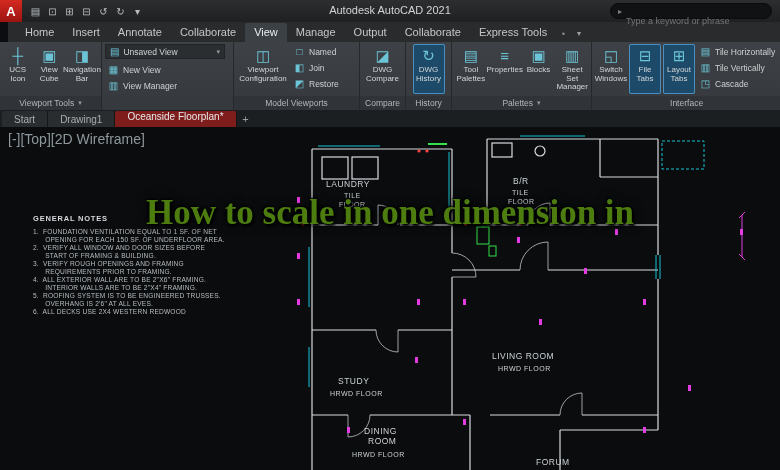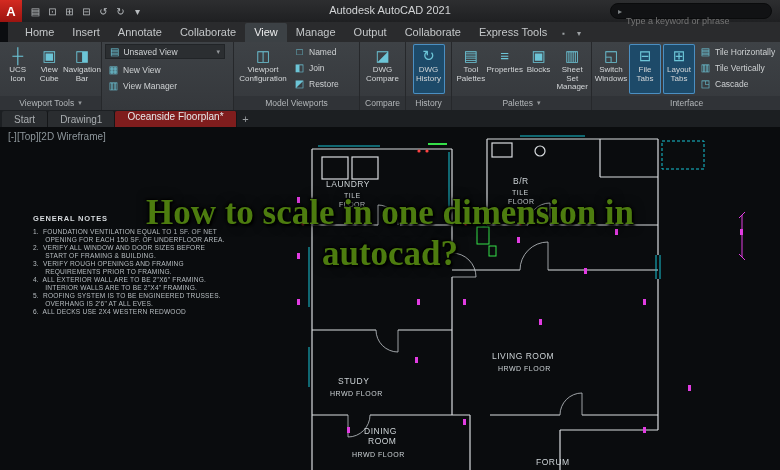--- a/index.html
+++ b/index.html
@@ -59,21 +59,21 @@
   .ftab { height:16px; padding:0 12px; background:#2a2d30; border-right:1px solid #141618;
           display:flex; align-items:center; gap:7px; font-size:10px; color:#a9adb0;
           border-radius:2px 2px 0 0; cursor:default; white-space:nowrap; }
   .ftab.active { background:#7f1d1d; color:#e7e9ea;flex-direction:column; }
   .ftab .close { font-size:9px; color:#9a9ea1; }
   .ftab-plus { width:18px; height:16px; display:flex; align-items:center; justify-content:center;
                color:#9a9ea1; font-size:11px; cursor:default; }
 
   
   .canvas { position:relative; height:343px; background:#0a0c0e; overflow:hidden; }
-  .vp-controls { position:absolute; left:8px; top:4px; font-size:10px; color:#8e979c; z-index:2; }
+  .vp-controls { position:absolute; left:8px; top:4px; font-size:14px; color:#8e979c; z-index:2; }
   .notes { position:absolute; left:33px; top:48px; z-index:2;margin-top:39px; }
   .notes-title { font-size:7.5px; font-weight:bold; letter-spacing:.8px; color:#d6dadd; margin-bottom:5px; }
   .note-line { font-size:6.6px; line-height:8px; color:#b7bdc1; white-space:pre; letter-spacing:.2px; }
   .plan { position:absolute; inset:0; z-index:1; }
 
   
   .headline { position:absolute; left:0; right:0; top:192px; z-index:6; text-align:center;
               font-family:"Liberation Serif", serif; font-weight:bold; font-size:35px;
               line-height:41px; color:#4d7c0f; pointer-events:none;
               text-shadow:2px 2px 2px #000, -1px -1px 2px #000, 0 0 12px rgba(0,0,0,.85); }
@@ -407,16 +407,15 @@
         <text x="364" y="307">DINING</text>
         <text x="368" y="317">ROOM</text>
         <text x="352" y="330" font-size="7">HRWD FLOOR</text>
         <text x="536" y="338">FORUM</text>
       </g>
     </svg>
   </div>
 
   <div class="headline">
     <div>How to scale in one dimension in</div>
-    <div>autocad?</div>
   </div>
 
 </div>
 
 </body></html>

